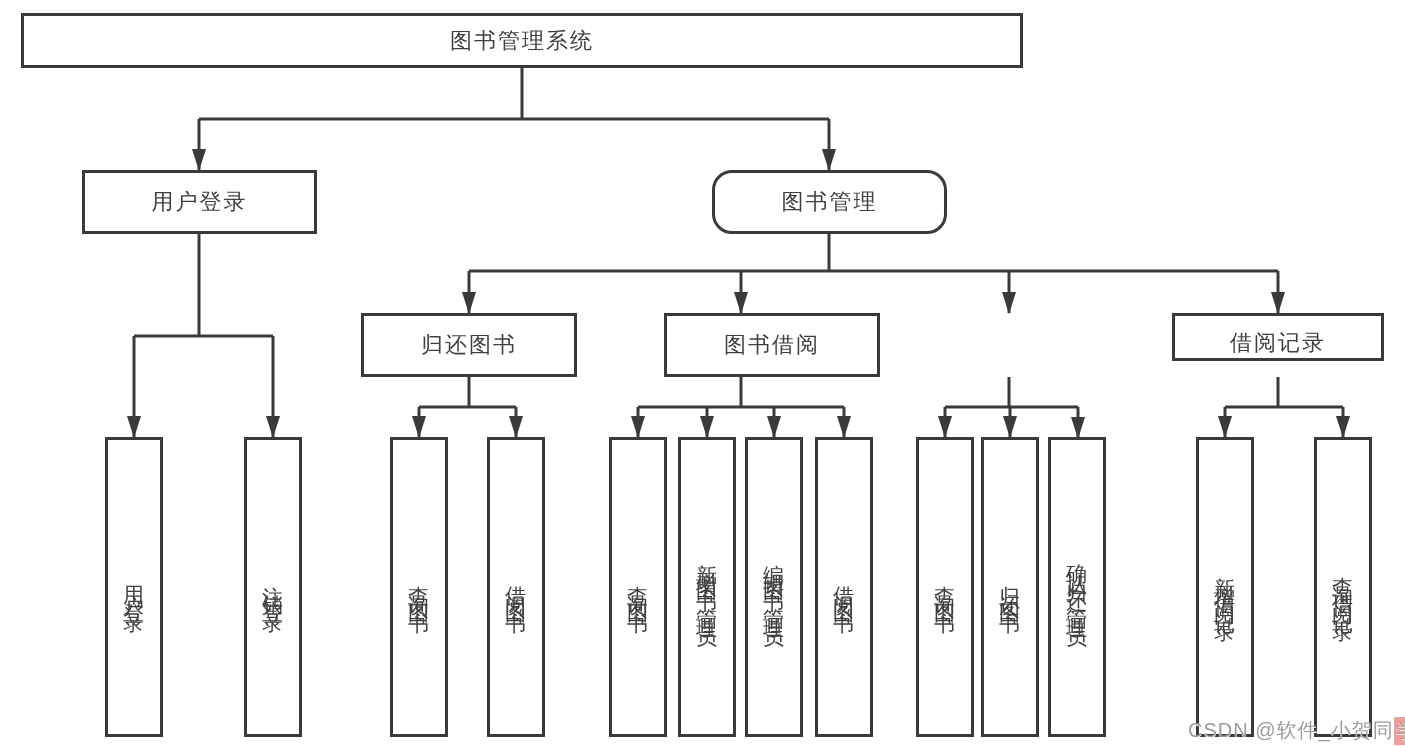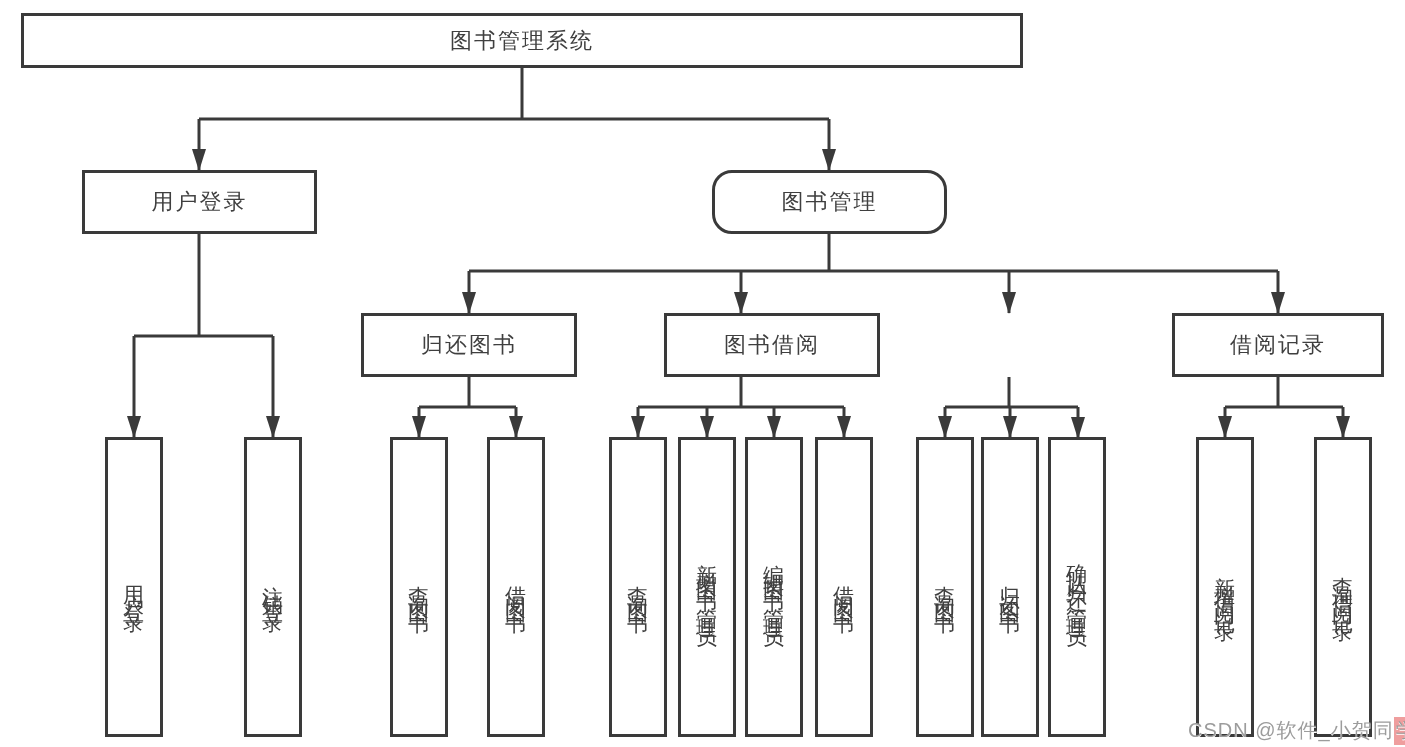--- a/index.html
+++ b/index.html
@@ -43,21 +43,21 @@
   }
   
   .n-root  { left: 21px;   top: 13px;  width: 1002px; height: 55px; }
   
   .n-login { left: 82px;   top: 170px; width: 235px;  height: 64px; }
   .n-mgmt  { left: 712px;  top: 170px; width: 235px;  height: 64px; border-radius: 20px; }
   
   .n-rec   { left: 361px;  top: 313px; width: 216px;  height: 64px; }
   .n-bor   { left: 633px;  top: 313px; width: 216px;  height: 64px; margin-left: 31px; }
   .n-cur   { left: 902px;  top: 313px; width: 214px;  height: 64px; }
-  .n-hist  { left: 1172px; top: 313px; width: 212px;  height: 64px; }
+  .n-hist  { left: 1172px; top: 313px; width: 212px;  height: 48px; align-items: flex-end; }
   
   .leaf { top: 437px; width: 58px; height: 300px; }
   .n-u1 { left: 105px; }  .n-u2 { left: 244px; }
   .n-r1 { left: 390px; }  .n-r2 { left: 487px; }
   .n-b1 { left: 609px; }  .n-b2 { left: 678px; }
   .n-b3 { left: 745px; }  .n-b4 { left: 815px; }
   .n-c1 { left: 916px; }  .n-c2 { left: 981px; }
   .n-c3 { left: 1048px; }
   .n-h1 { left: 1196px; } .n-h2 { left: 1314px; }
   

